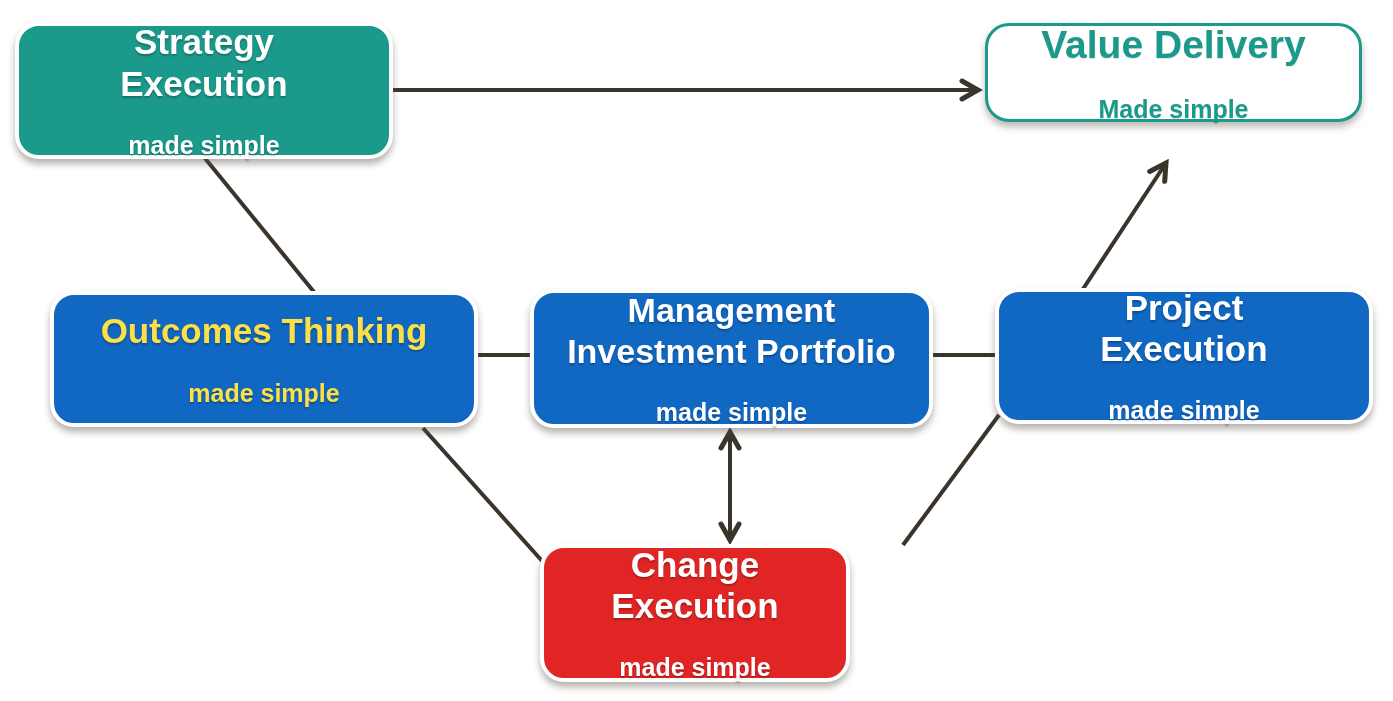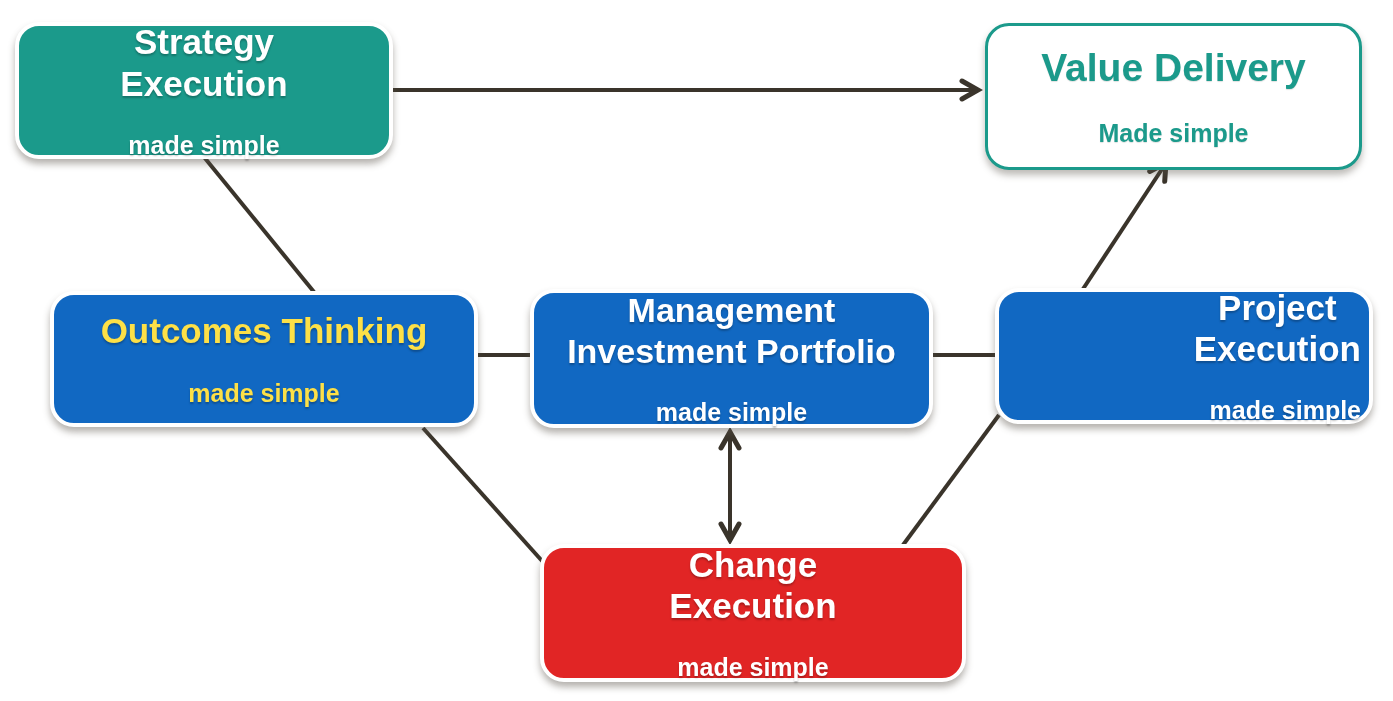--- a/index.html
+++ b/index.html
@@ -49,21 +49,21 @@
   </svg>
 
   <div class="node" style="left: 15px; top: 22px; width: 378px; height: 137px; background-color: rgb(27, 154, 139); color: rgb(255, 255, 255);">
     <div class="title">
       <div>Strategy</div>
       <div>Execution</div>
     </div>
     <div class="sub">made simple</div>
   </div>
 
-  <div class="node node-vd" style="left: 985px; top: 23px; width: 377px; height: 147px; background-color: rgb(255, 255, 255); color: rgb(27, 154, 139); border-color: rgb(27, 154, 139);">
+  <div class="node node-vd" style="left: 985px; top: 23px; width: 377px; height: 99px; background-color: rgb(255, 255, 255); color: rgb(27, 154, 139); border-color: rgb(27, 154, 139);">
     <div class="title">
       <div>Value Delivery</div>
     </div>
     <div class="sub">Made simple</div>
   </div>
 
   <div class="node" style="left: 50px; top: 291px; width: 428px; height: 136px; background-color: rgb(17, 104, 194); color: #fde047;">
     <div class="title">
       <div>Outcomes Thinking</div>
     </div>
@@ -71,29 +71,29 @@
   </div>
 
   <div class="node" style="left: 530px; top: 289px; width: 403px; height: 139px; background-color: rgb(17, 104, 194); color: rgb(255, 255, 255);">
     <div class="title" style="font-size:34px;">
       <div>Management</div>
       <div>Investment Portfolio</div>
     </div>
     <div class="sub">made simple</div>
   </div>
 
-  <div class="node" style="left: 995px; top: 288px; width: 378px; height: 136px; background-color: rgb(17, 104, 194); color: rgb(255, 255, 255); align-items: flex-end;">
+  <div class="node" style="left: 995px; top: 288px; width: 378px; height: 136px; background-color: rgb(17, 104, 194); color: rgb(255, 255, 255);">
     <div class="title">
       <div>Project</div>
       <div>Execution</div>
     </div>
     <div class="sub">made simple</div>
   </div>
 
-  <div class="node" style="left: 540px; top: 544px; width: 426px; height: 138px; background-color: rgb(225, 37, 37); color: rgb(255, 255, 255);">
+  <div class="node" style="left: 540px; top: 544px; width: 310px; height: 138px; background-color: rgb(225, 37, 37); color: rgb(255, 255, 255);">
     <div class="title">
       <div>Change</div>
       <div>Execution</div>
     </div>
     <div class="sub">made simple</div>
   </div>
 
 </div>
 
 </body></html>

